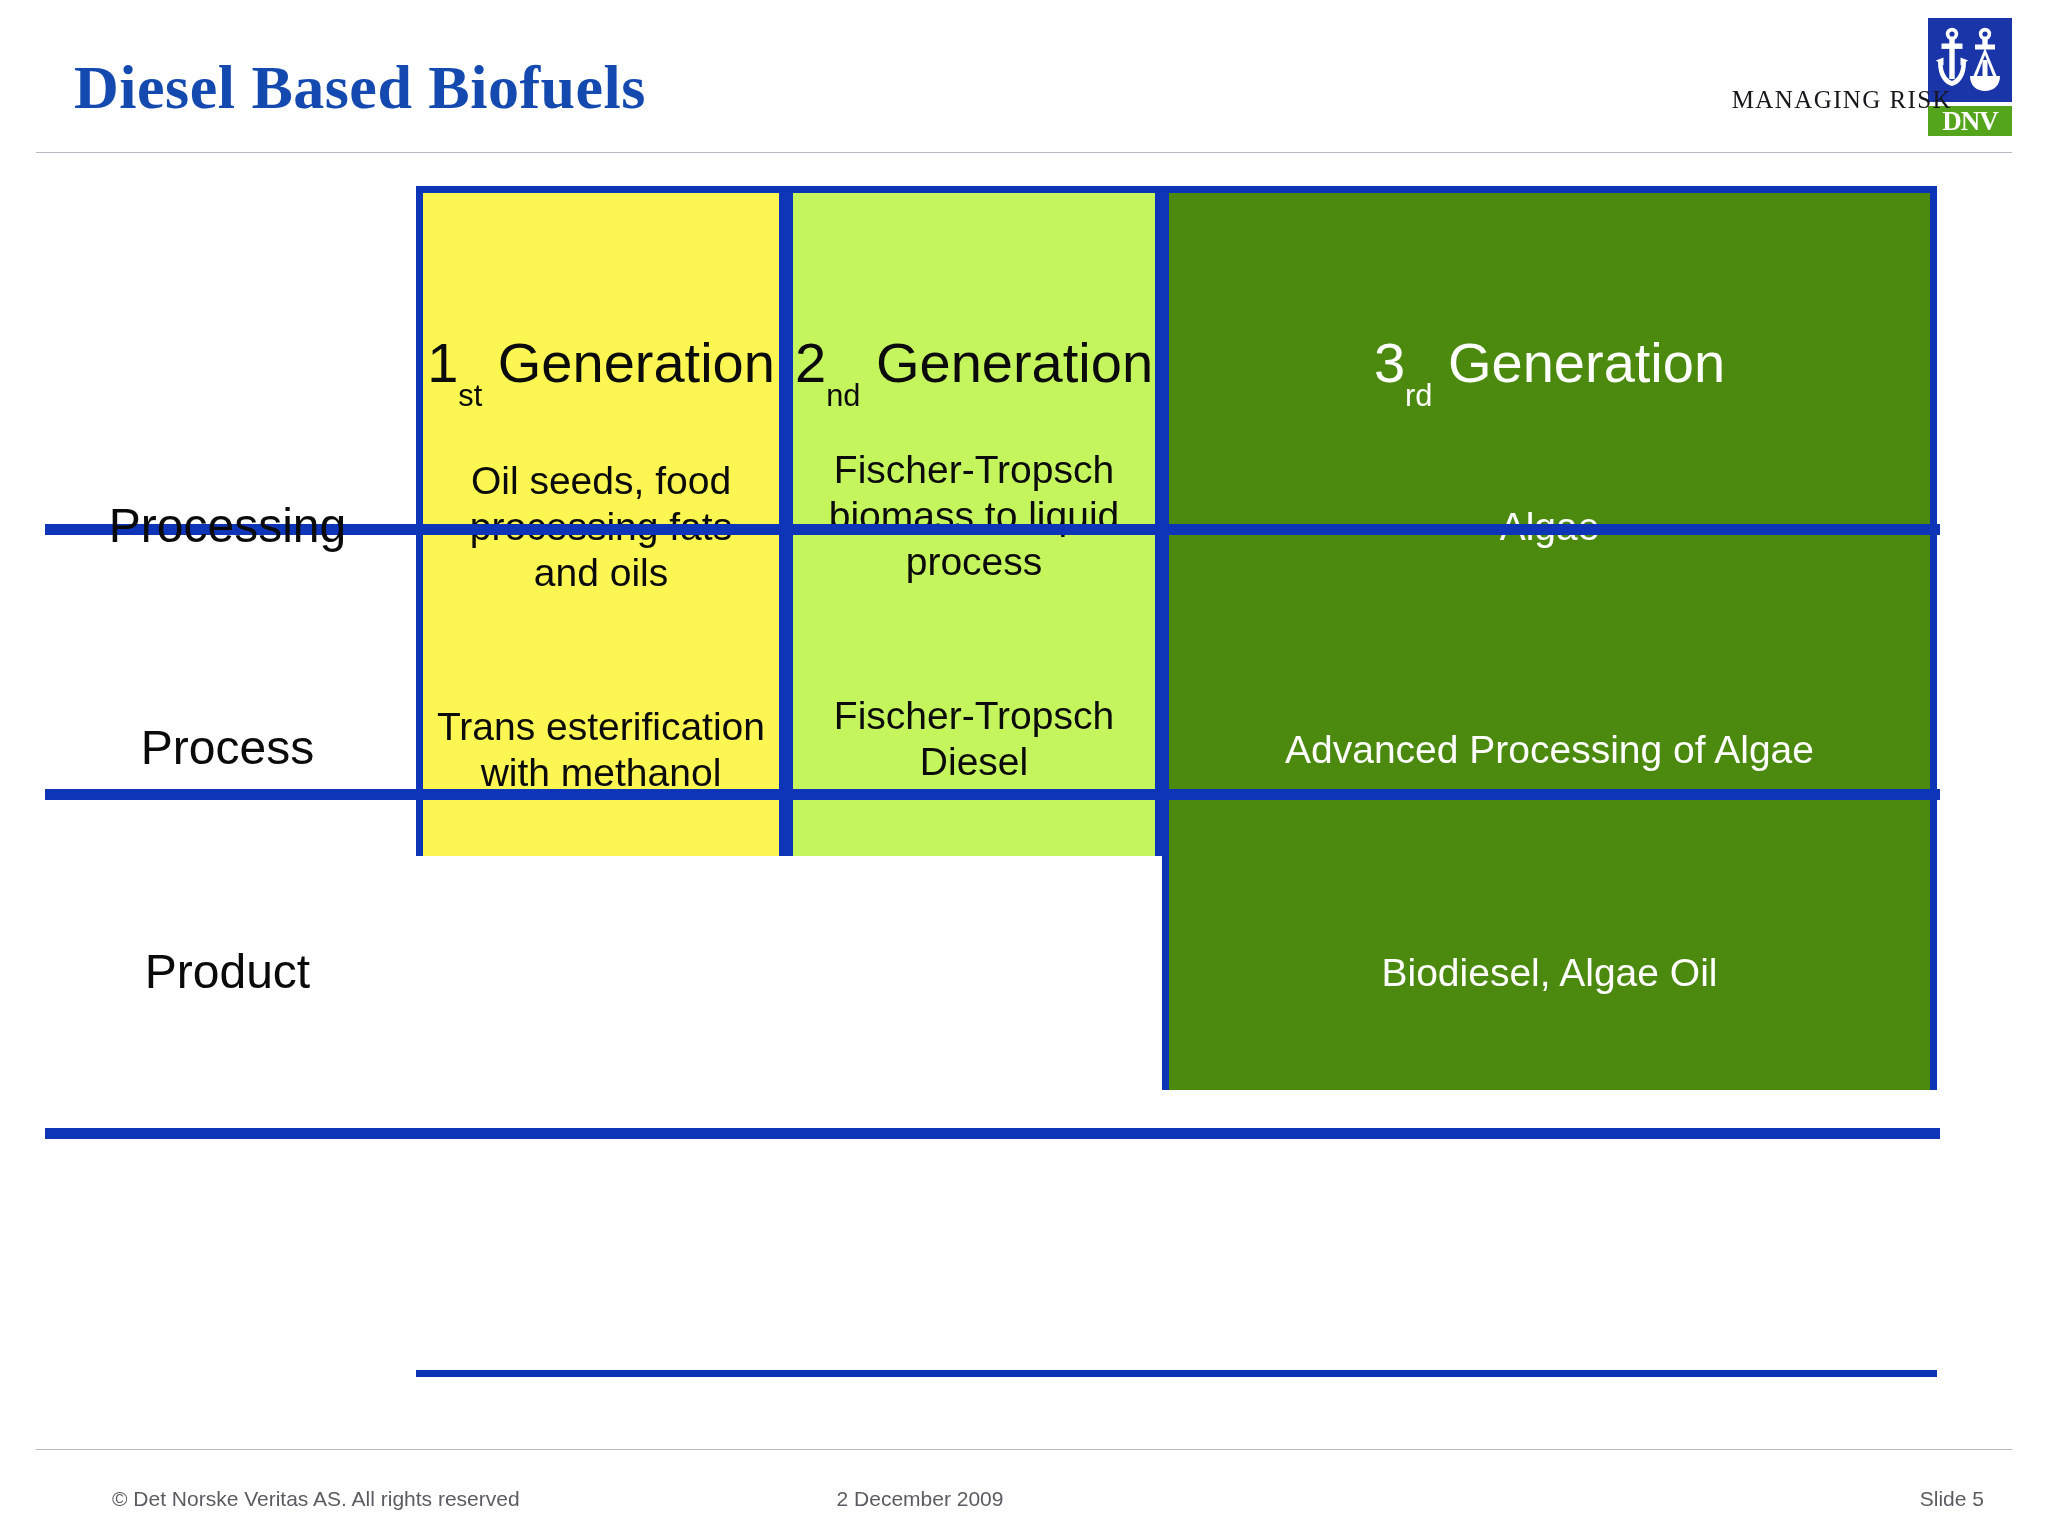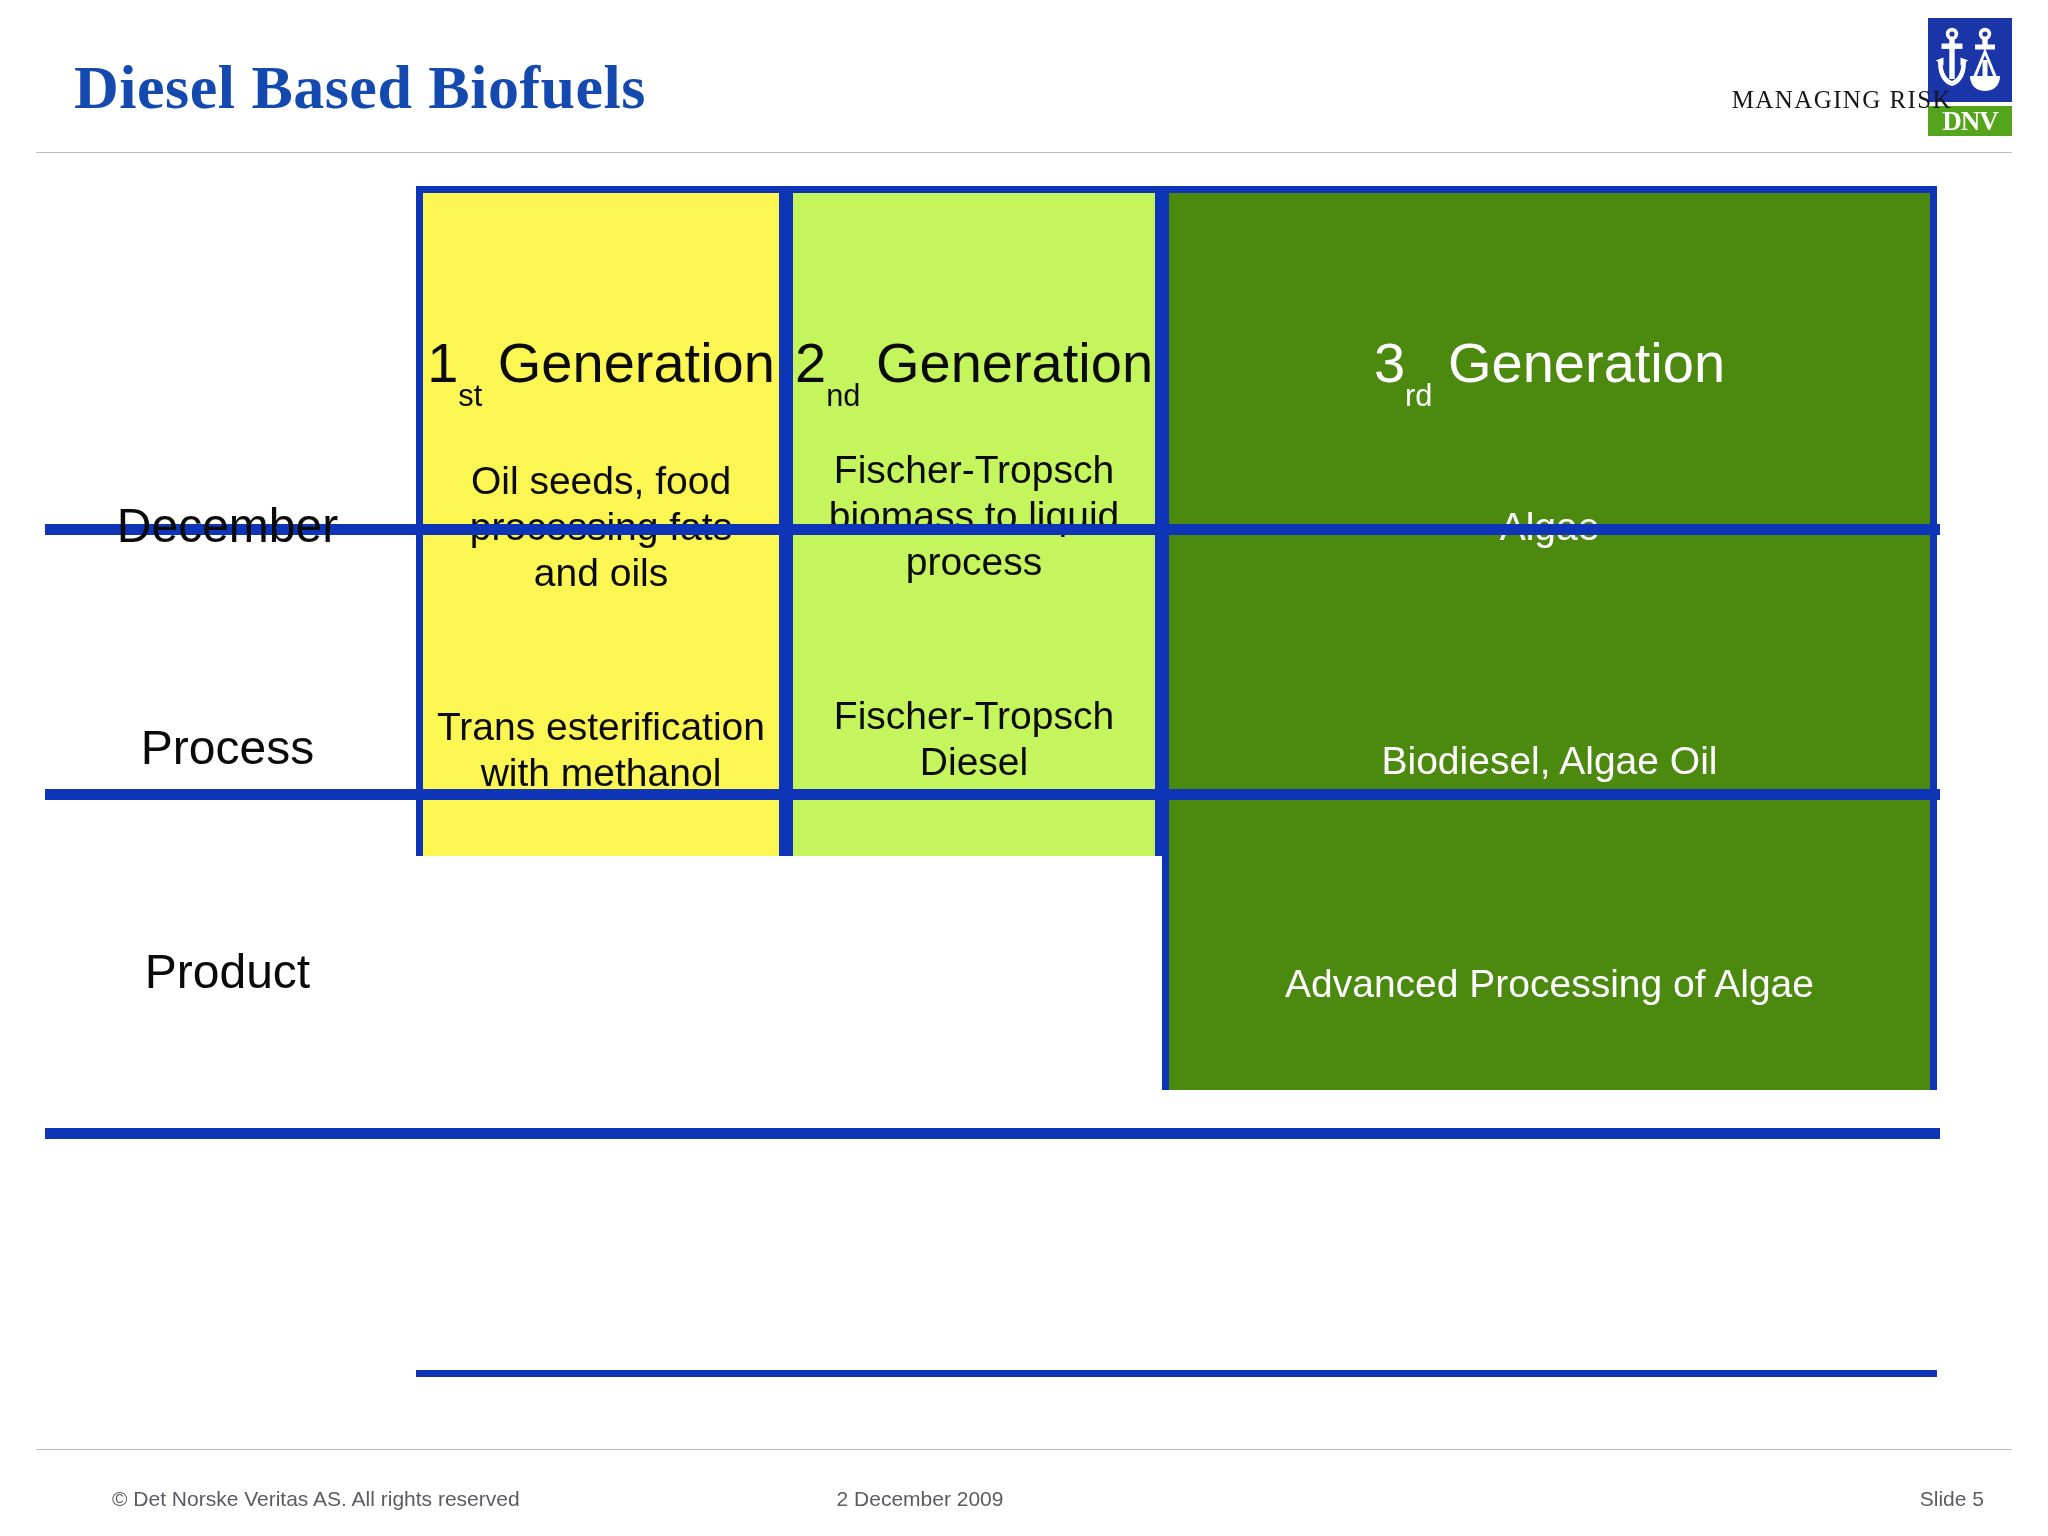--- a/index.html
+++ b/index.html
@@ -211,30 +211,30 @@
   </div>
   <div class="cell r2 c-lime body-txt">Fischer-Tropsch biomass to liquid process</div>
   <div class="cell r3 c-lime body-txt">Fischer-Tropsch Diesel</div>
 </div>
 
 <div class="col" id="col3" style="top:186px;">
   <div class="cell head c-green">
     <span>3</span><sup>rd</sup>&nbsp;<span>Generation</span>
   </div>
   <div class="cell r1 c-green body-txt">Algae</div>
+  <div class="cell r2 c-green body-txt">Advanced Processing of Algae</div>
   <div class="cell r3 c-green body-txt">Biodiesel, Algae Oil</div>
-  <div class="cell r2 c-green body-txt">Advanced Processing of Algae</div>
 </div>
 
 <div id="table-bottom"></div>
 
 <div class="hdivider" id="div1"></div>
 <div class="hdivider" id="div2"></div>
 <div class="hdivider" id="div3"></div>
 
-<div class="rowlabel" id="label-feedstock">December</div>
+<div class="rowlabel" id="label-feedstock">Processing</div>
 <div class="rowlabel" id="label-process">Process</div>
 <div class="rowlabel" id="label-product">Product</div>
 
 <div id="footer-rule"></div>
 <div class="footer-txt" id="footer-copy">© Det Norske Veritas AS. All rights reserved</div>
 <div class="footer-txt" id="footer-date">2 December 2009</div>
 <div class="footer-txt" id="footer-slide">Slide 5</div>
 
 </body></html>

